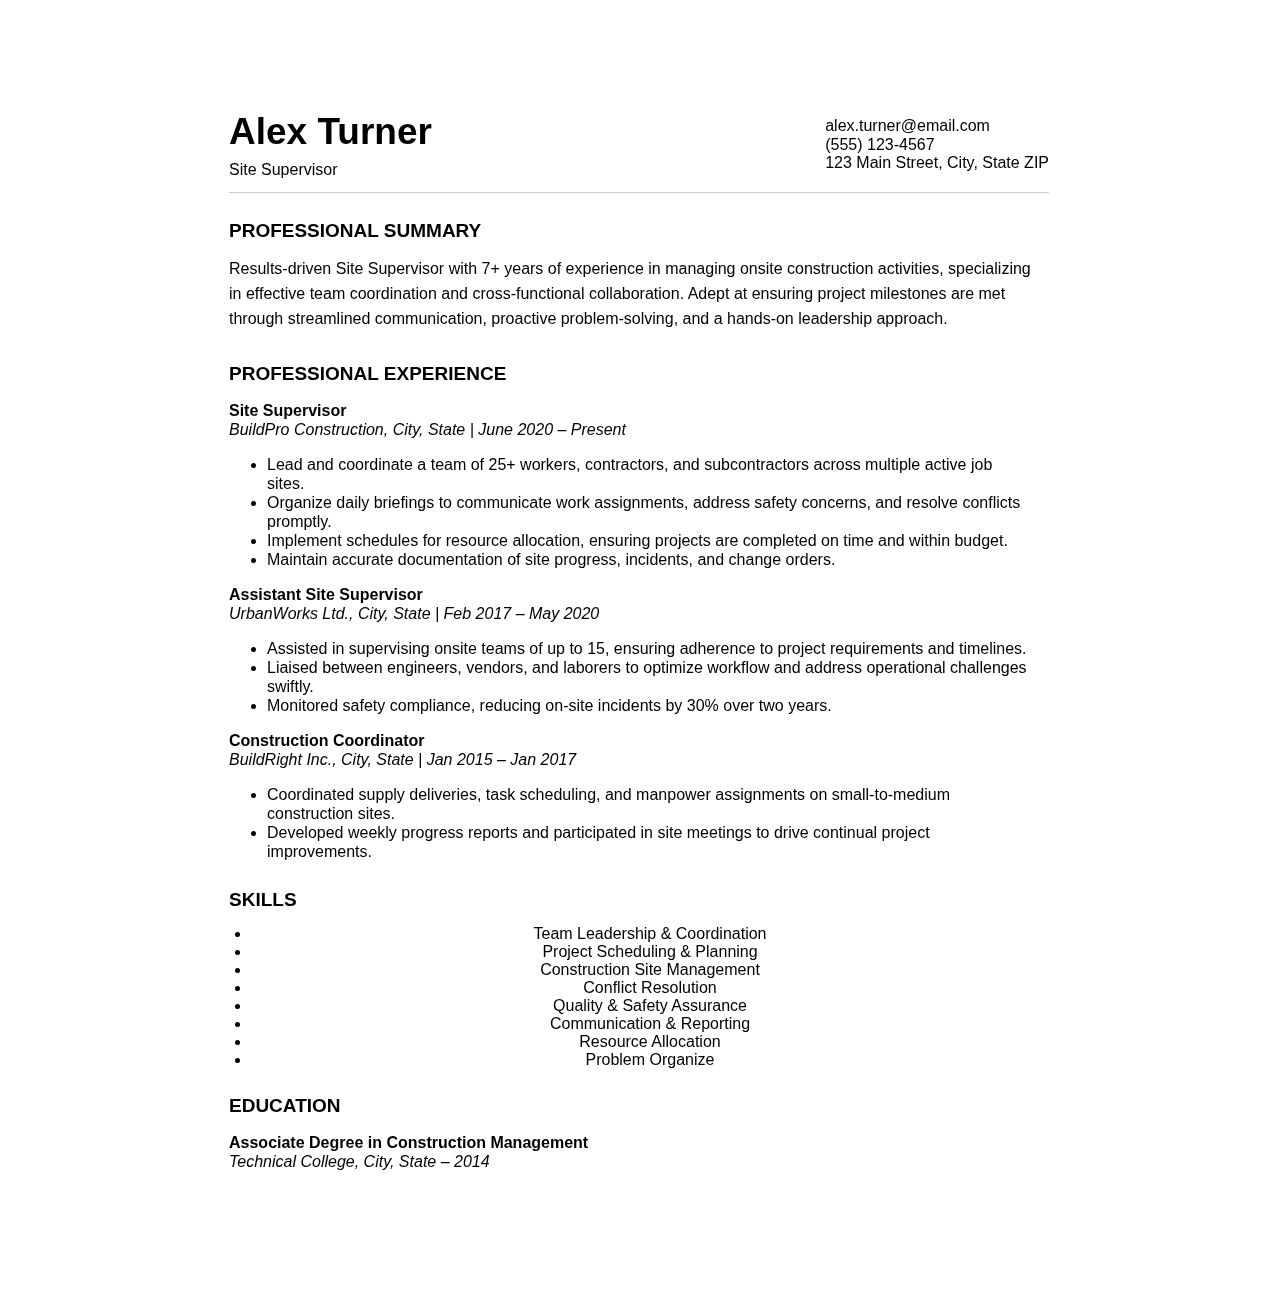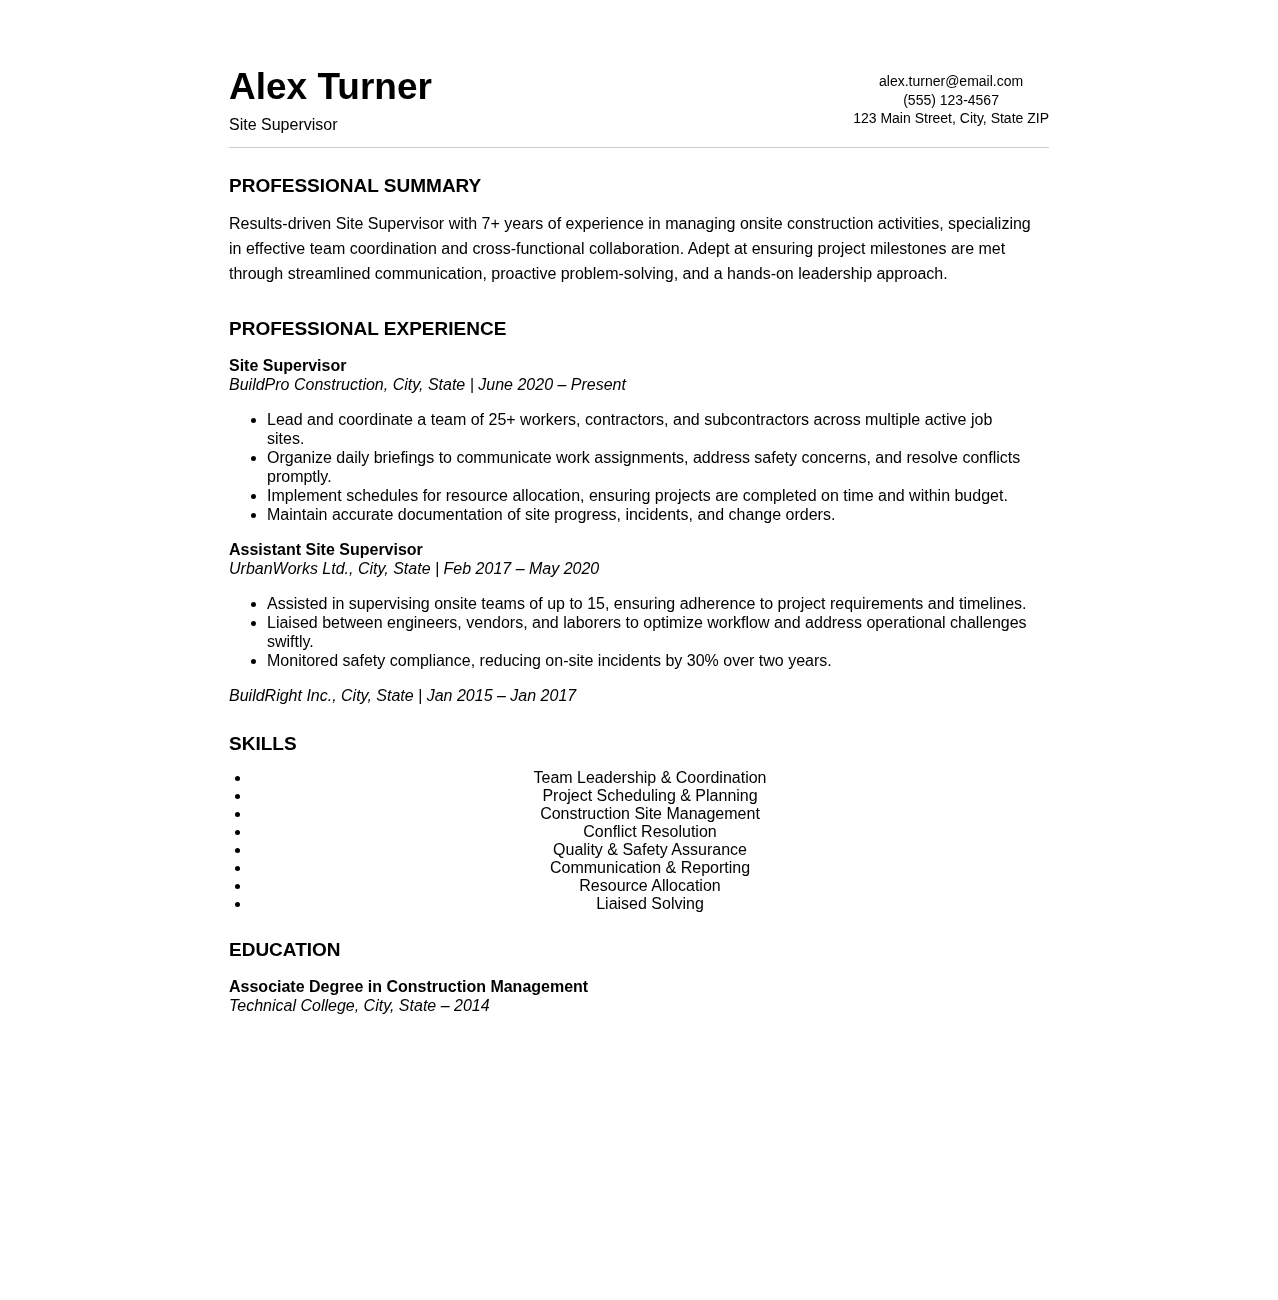--- a/index.html
+++ b/index.html
@@ -7,21 +7,21 @@
     margin: 0;
     padding: 0;
     background: #ffffff;
     color: #000000;
     font-family: "Liberation Sans", sans-serif;
   }
   body { width: 1278px; min-height: 1300px; }
   .page {
     width: 820px;
     margin: 0 auto;
-    padding-top: 66px;
+    padding-top: 111px;
     padding-bottom: 60px;
   }
   
   .header {
     display: flex;
     justify-content: space-between;
     align-items: flex-start;
   }
   .name {
     font-size: 37px;
@@ -29,22 +29,22 @@
     margin: 0;
     line-height: 1.12;
     letter-spacing: 0;
   }
   .job-title {
     font-size: 16px;
     margin-top: 8px;
     line-height: 19px;
   }
   .contact {
-    text-align: center;
-    font-size: 14px;
+    text-align: left;
+    font-size: 16px;
     line-height: 18.5px;
     padding-top: 6px;
   }
   .divider {
     border: none;
     border-top: 1px solid #cccccc;
     margin: 13px 0 0 0;
     height: 0;
   }
   
@@ -150,35 +150,40 @@
       <h3>Assistant Site Supervisor</h3>
       <div class="meta">UrbanWorks Ltd., City, State | Feb 2017 – May 2020</div>
       <ul class="bullets">
         <li>Assisted in supervising onsite teams of up to 15, ensuring adherence to project requirements and timelines.</li>
         <li>Liaised between engineers, vendors, and laborers to optimize workflow and address operational challenges swiftly.</li>
         <li>Monitored safety compliance, reducing on-site incidents by 30% over two years.</li>
       </ul>
     </div>
 
     <div class="job">
+      <h3>Construction Coordinator</h3>
       <div class="meta">BuildRight Inc., City, State | Jan 2015 – Jan 2017</div>
+      <ul class="bullets">
+        <li>Coordinated supply deliveries, task scheduling, and manpower assignments on small-to-medium construction sites.</li>
+        <li>Developed weekly progress reports and participated in site meetings to drive continual project improvements.</li>
+      </ul>
     </div>
   </section>
 
   <section class="section-skills">
     <h2 class="section-heading">SKILLS</h2>
     <ul class="skills-list">
       <li>Team Leadership &amp; Coordination</li>
       <li>Project Scheduling &amp; Planning</li>
       <li>Construction Site Management</li>
       <li>Conflict Resolution</li>
       <li>Quality &amp; Safety Assurance</li>
       <li>Communication &amp; Reporting</li>
       <li>Resource Allocation</li>
-      <li>Liaised Solving</li>
+      <li>Problem Organize</li>
     </ul>
   </section>
 
   <section class="section-education education">
     <h2 class="section-heading">EDUCATION</h2>
     <h3>Associate Degree in Construction Management</h3>
     <div class="school">Technical College, City, State – 2014</div>
   </section>
 
 </div>

